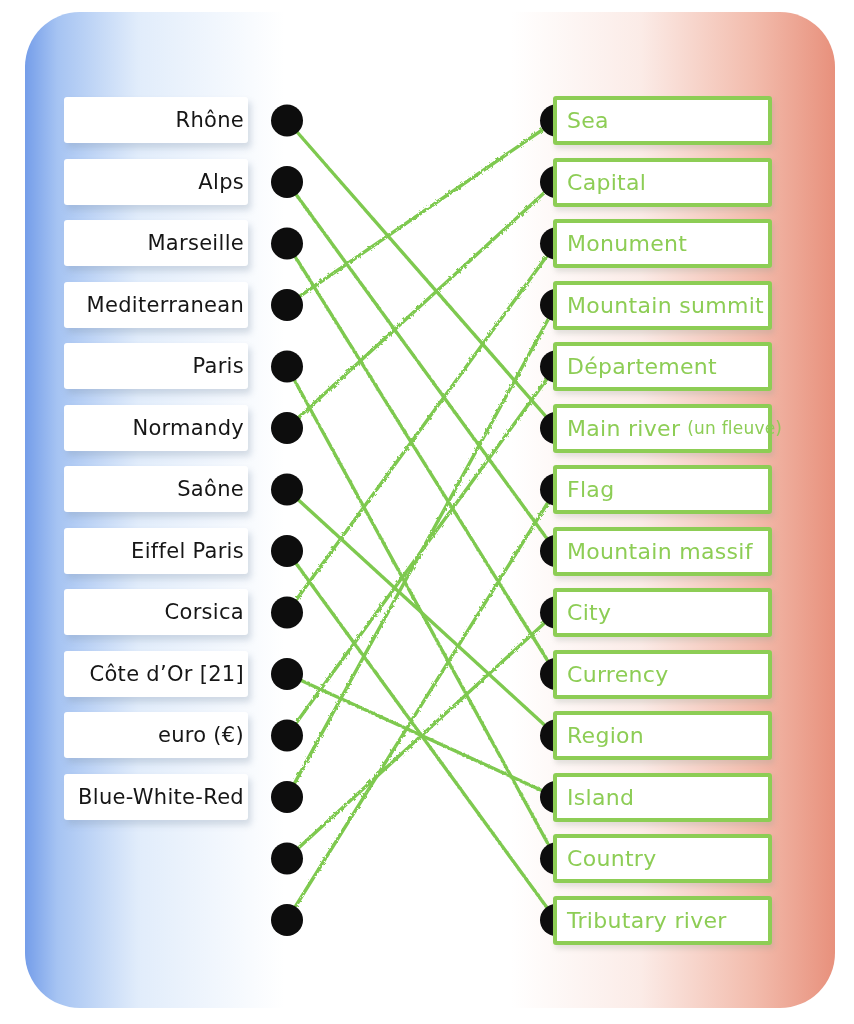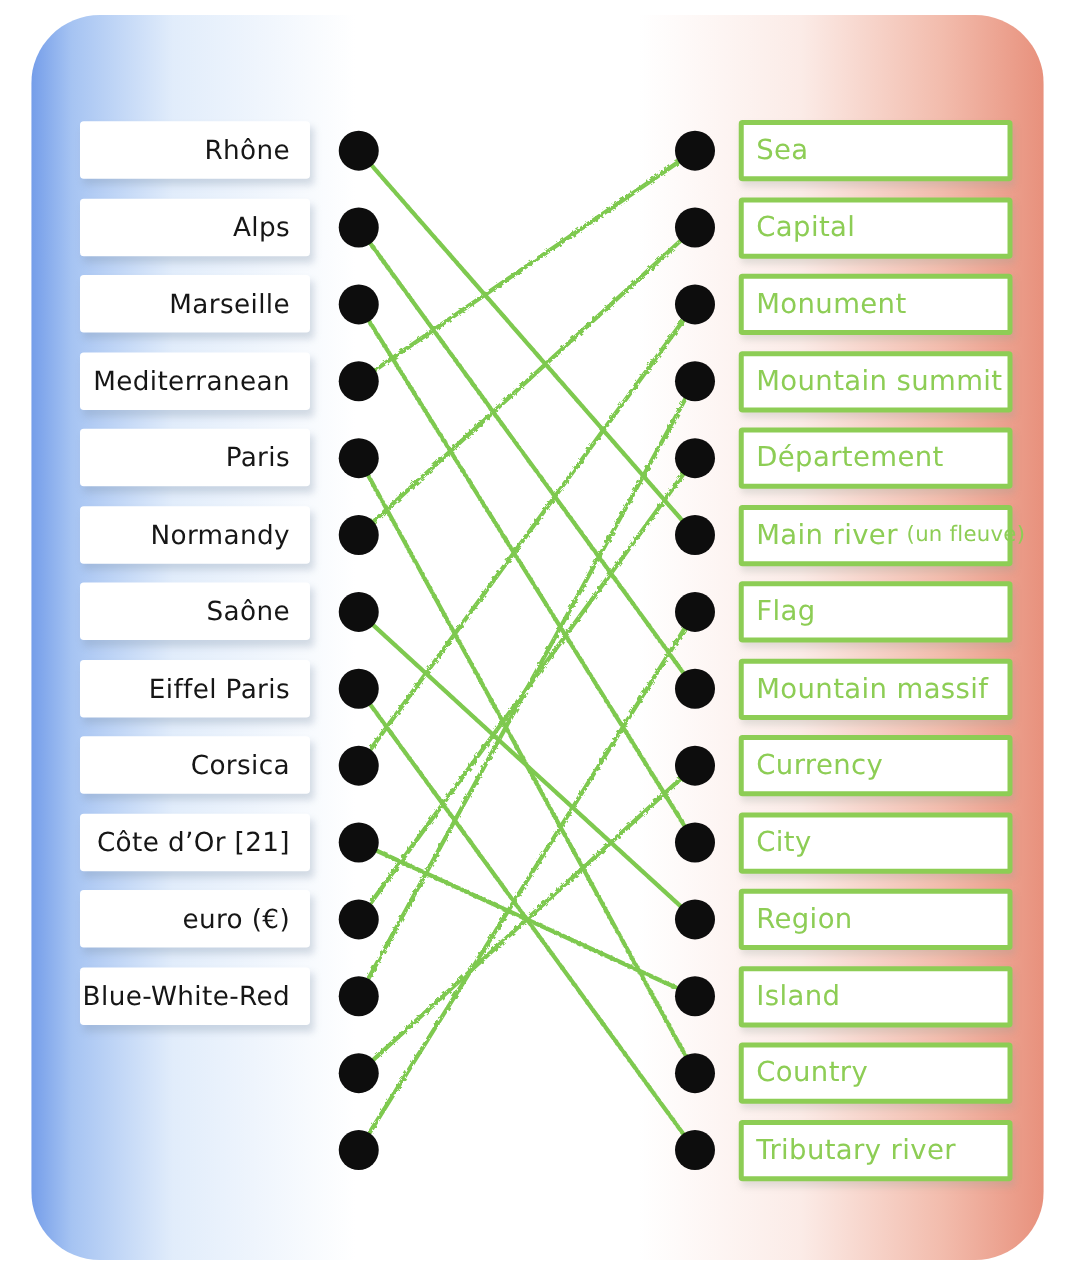--- a/index.html
+++ b/index.html
@@ -27,25 +27,25 @@
         rgba(248,219,211,0.55) 76%,
         rgba(240,176,158,0.85) 90%,
         rgba(231,141,120,0.97) 100%),
       #ffffff;
   }
   .lines-layer{position:absolute;left:0;top:0;width:810px;height:996px;}
   .conn{stroke:var(--green-line);stroke-width:3.4;stroke-linecap:round;}
   .dot{fill:var(--dot);}
   .col{position:absolute;display:flex;flex-direction:column;}
   .col-left{left:39px;top:85px;width:184px;}
-  .col-right{left:566px;top:84px;width:219px;}
+  .col-right{left:528px;top:84px;width:219px;}
   .lbox{
     height:46px;margin-bottom:15.5px;background:#ffffff;border-radius:3px;
     display:flex;align-items:center;justify-content:flex-end;
-    padding-right:16px;font-size:21px;letter-spacing:.3px;color:var(--left-text);
+    padding-right:4px;font-size:21px;letter-spacing:.3px;color:var(--left-text);
     box-shadow:3px 5px 6px rgba(125,145,170,.30);
     white-space:nowrap;
   }
   .rbox{
     height:49px;margin-bottom:12.5px;background:#ffffff;border-radius:3px;
     border:4px solid var(--green-box);
     display:flex;align-items:center;gap:7px;
     padding-left:10px;font-size:22px;letter-spacing:.3px;color:var(--green-box);
     box-shadow:2px 4px 5px rgba(150,160,150,.25);
     white-space:nowrap;
@@ -172,26 +172,26 @@
         <span>Main river</span>
         <span class="note">(un fleuve)</span>
       </div>
     <div class="rbox">
         <span>Flag</span>
       </div>
     <div class="rbox">
         <span>Mountain massif</span>
       </div>
     <div class="rbox">
+        <span>City</span>
+      </div>
+    <div class="rbox">
         <span>Currency</span>
       </div>
     <div class="rbox">
-        <span>City</span>
-      </div>
-    <div class="rbox">
         <span>Region</span>
       </div>
     <div class="rbox">
         <span>Island</span>
       </div>
     <div class="rbox">
         <span>Country</span>
       </div>
     <div class="rbox">
         <span>Tributary river</span>

